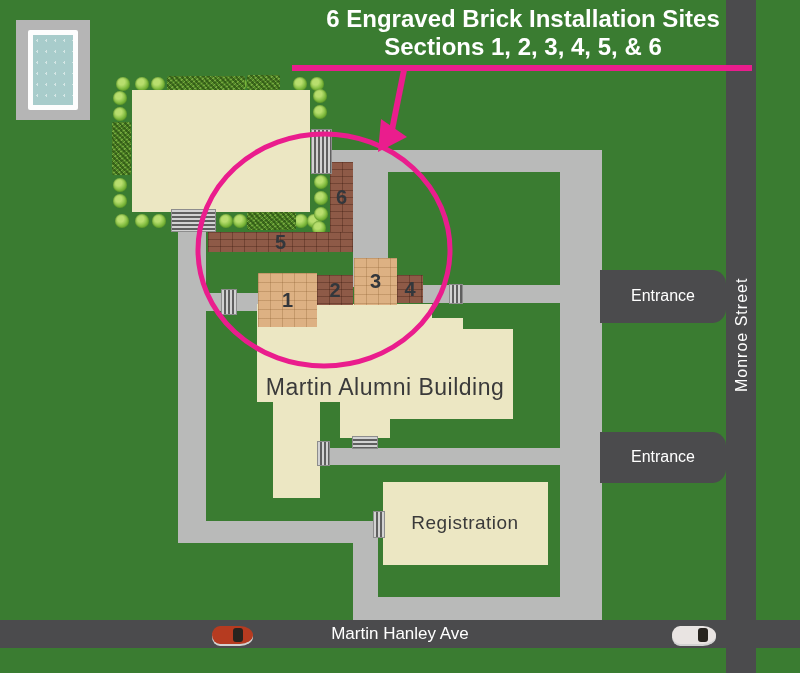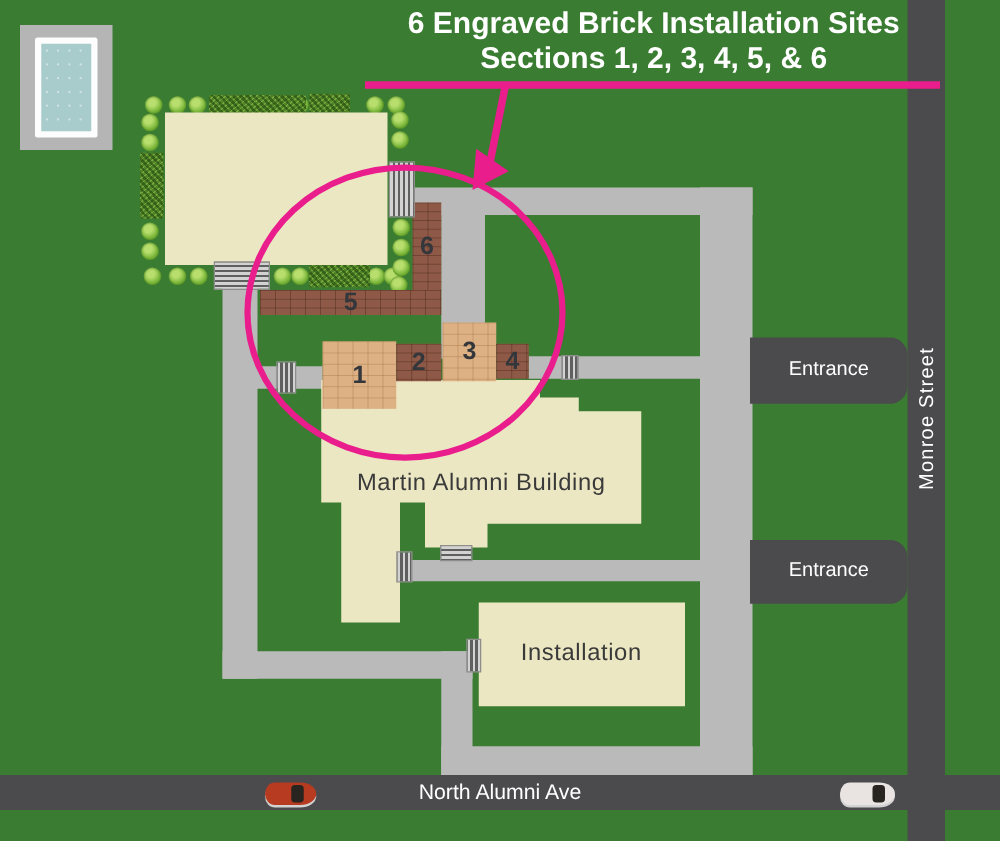--- a/index.html
+++ b/index.html
@@ -169,27 +169,27 @@
     </div>
   </div>
 
   <div class="car car-red">
     <div class="windshield" style="left:21px;"></div>
   </div>
   <div class="car car-white">
     <div class="windshield" style="left:26px;"></div>
   </div>
 
-  <div class="bldg-label" style="left:385px; top:387px; font-size:19px;">Martin Alumni Building</div>
-  <div class="bldg-label" style="left:465px; top:523px; font-size:19px;">Installation</div>
+  <div class="bldg-label" style="left:385px; top:387px; font-size:23px;">Martin Alumni Building</div>
+  <div class="bldg-label" style="left:465px; top:523px; font-size:19px;">Registration</div>
 
   <div class="white-label entrance" style="left:663px; top:296px;">Entrance</div>
   <div class="white-label entrance" style="left:663px; top:457px;">Entrance</div>
   <div class="white-label monroe">Monroe Street</div>
-  <div class="white-label hanley">North Alumni Ave</div>
+  <div class="white-label hanley">Martin Hanley Ave</div>
 
   <svg class="svg-annotation" width="800" height="673" viewBox="0 0 800 673">
     <ellipse cx="324" cy="250" rx="126" ry="116" fill="none" stroke="#ea1d8d" stroke-width="5"></ellipse>
     <rect x="292" y="65" width="460" height="6" fill="#ea1d8d"></rect>
     <line x1="404" y1="70" x2="392" y2="130" stroke="#ea1d8d" stroke-width="6"></line>
     <polygon points="378,152 381,119 407,137" fill="#ea1d8d"></polygon>
   </svg>
 
   <div class="map-title">
     <div>6 Engraved Brick Installation Sites</div>

